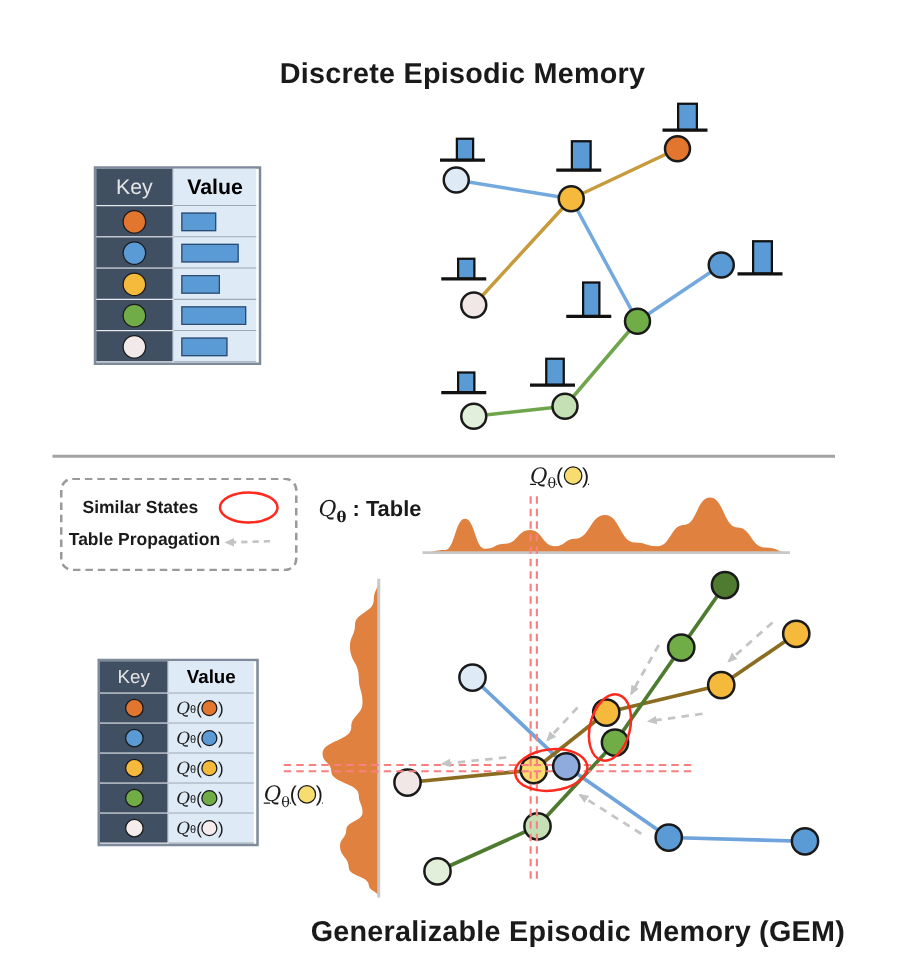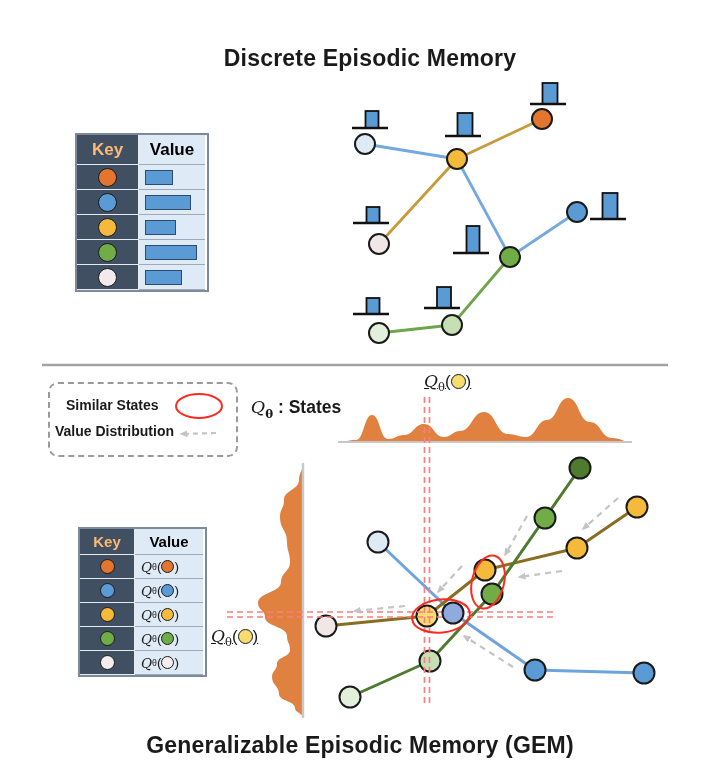--- a/index.html
+++ b/index.html
@@ -6,21 +6,21 @@
   body{width:720px;height:781px;position:relative;overflow:hidden;background:#ffffff;
        font-family:"Liberation Sans",sans-serif;color:#1a1a1a;}
   #stage{position:absolute;inset:0;width:720px;height:573px;border-radius:21px;}
   svg#scene{position:absolute;left:0;top:0;}
   .abs{position:absolute;}
   .title{font-size:23px;font-weight:600;text-align:center;letter-spacing:.2px;}
   .caption{font-size:21px;font-weight:600;text-align:center;}
   
   .mtable{position:absolute;display:grid;border:2px solid #7E8A9A;background:#fff;}
   .mtable .cell{box-sizing:border-box;display:flex;align-items:center;}
-  .khead{background:#414F63;color:#fdba74;font-weight:700;justify-content:center;
+  .khead{background:#414F63;color:#e5e5e5;font-weight:400;justify-content:center;
          border-right:1.5px solid #E6EBF1;border-bottom:1.5px solid #E6EBF1;}
   .vhead{background:#DEEAF6;color:#000000;font-weight:700;justify-content:center;
          border-bottom:1.5px solid #9FAAB8;}
   .kcell{background:#414F63;justify-content:center;
          border-right:1.5px solid #E6EBF1;border-bottom:1.5px solid #E6EBF1;}
   .vcell{background:#DEEAF6;padding-left:6px;border-bottom:1.5px solid #9FAAB8;}
   #table-top{left:75px;top:133px;width:130px;grid-template-columns:62px 66px;font-size:17px;}
   #table-top .hrow{height:30px;}
   #table-top .drow{height:25px;}
   #table-bottom{left:78px;top:527px;width:125px;grid-template-columns:55px 68px;font-size:15px;}
@@ -172,24 +172,24 @@
         <span class="dot dot-lg" style="background-color: rgb(242, 234, 234);"></span>
       </div>
       <div class="cell vcell drow">
         <div class="bar" style="width: 58%; background-color: rgb(91, 155, 213);"></div>
       </div>
     </div>
 
 
   <div class="abs" id="legend-box"></div>
   <div class="legend-label" style="left:66px;top:397px;text-align:center;">Similar States</div>
-  <div class="legend-label" style="left:55px;top:423px;">Value Distribution</div>
+  <div class="legend-label" style="left:55px;top:423px;">Table Propagation</div>
 
   <div class="abs qmath" id="q-dist">
-    <div><i>Q</i><sub>θ</sub><span> : States</span></div>
+    <div><i>Q</i><sub>θ</sub><span> : Table</span></div>
   </div>
 
   <div class="qlabel qmath" style="left:424px;top:371px;">
     <i>Q</i><sub>θ</sub><span>(</span><span class="dot dot-md" style="background-color: rgb(247, 220, 111);"></span><span>)</span>
   </div>
 
   <div class="qlabel qmath" style="left:211px;top:626px;">
     <i>Q</i><sub>θ</sub><span>(</span><span class="dot dot-md" style="background-color: rgb(247, 220, 111);"></span><span>)</span>
   </div>
 
@@ -211,15 +211,15 @@
       <div class="cell kcell drow">
         <span class="dot dot-md" style="background-color: rgb(112, 173, 71);"></span>
       </div>
       <div class="cell vcell drow"><i>Q</i><sub>θ</sub>(<span class="dot dot-sm" style="background-color: rgb(112, 173, 71);"></span>)</div>
       <div class="cell kcell drow">
         <span class="dot dot-md" style="background-color: rgb(245, 237, 237);"></span>
       </div>
       <div class="cell vcell drow"><i>Q</i><sub>θ</sub>(<span class="dot dot-sm" style="background-color: rgb(245, 237, 237);"></span>)</div>
     </div>
 
-  <div class="abs title" style="left:60px;top:732px;width:600px;">Generalizable Episodic Memory (GEM)</div>
+  <div class="abs title" style="left:76px;top:732px;width:600px;text-align:right;">Generalizable Episodic Memory (GEM)</div>
 
 </div>
 
 </body></html>

